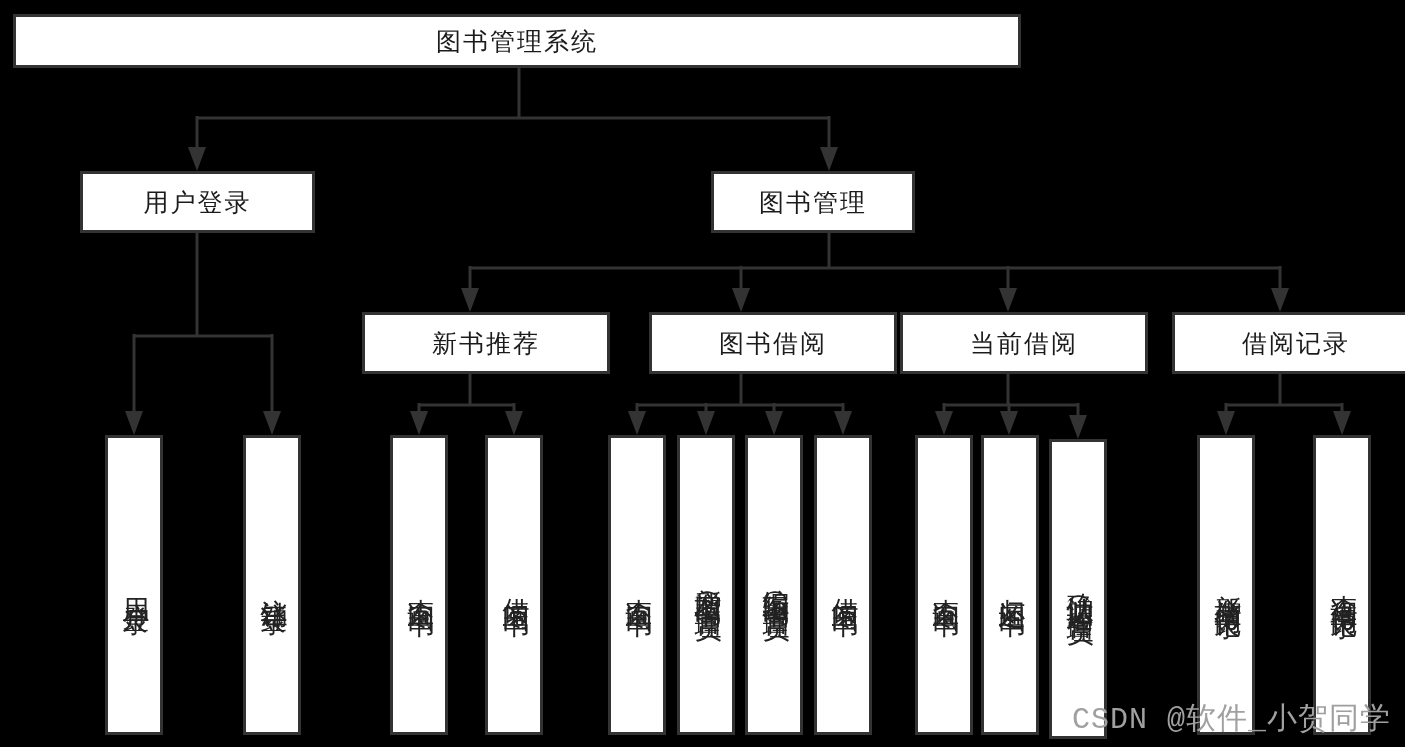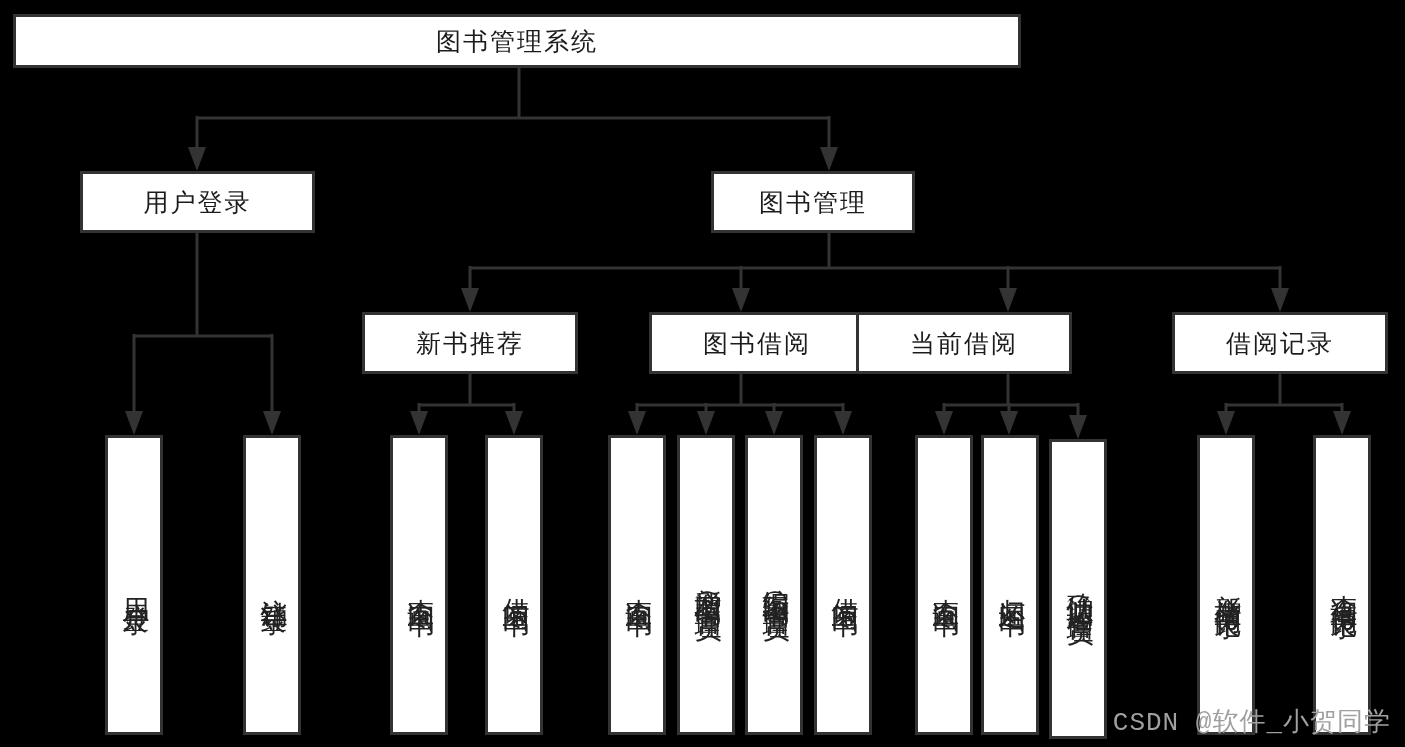--- a/index.html
+++ b/index.html
@@ -15,34 +15,34 @@
     position:absolute;
     background:#ffffff;
     border:3px solid #333333;
     box-sizing:border-box;
     display:flex;align-items:center;justify-content:center;
     color:#1b1b1b;
   }
   .hbox{font-size:25px;letter-spacing:2px;}
   .root{left:13px;top:14px;width:1008px;height:54px;}
   .lvl2{top:171px;height:62px;}
-  .lvl3{top:312px;height:62px;width:216px;}
+  .lvl3{top:312px;height:62px;width:248px;}
   .leaf{top:435px;width:58px;height:300px;}
   .leaf span{
     writing-mode:vertical-rl;
     text-orientation:mixed;
     font-size:27px;
     letter-spacing:4px;
     color:#222222;
     white-space:nowrap;
   }
   .watermark{
     position:absolute;
     right:14px;bottom:8px;
-    font-size:26px;
+    font-size:30px;
     color:#a0a0a0;
     letter-spacing:1px;
     pointer-events:none;
   }
 </style>
 </head>
 <body>
 
 <div class="canvas">
 
@@ -86,21 +86,21 @@
     </g>
   </svg>
 
   <div class="box hbox root">图书管理系统</div>
 
   <div class="box hbox lvl2" style="left:80px;width:235px;">用户登录</div>
   <div class="box hbox lvl2" style="left:711px;width:204px;">图书管理</div>
 
   <div class="box hbox lvl3" style="left:362px;">新书推荐</div>
   <div class="box hbox lvl3" style="left:649px;">图书借阅</div>
-  <div class="box hbox lvl3" style="left:856px;">当前借阅</div>
+  <div class="box hbox lvl3" style="left:900px;">当前借阅</div>
   <div class="box hbox lvl3" style="left:1172px;text-align:right;">借阅记录</div>
 
   <div class="box leaf" style="left:105px;">
     <span>用户登录</span>
   </div>
   <div class="box leaf" style="left:243px;">
     <span>注销登录</span>
   </div>
 
   <div class="box leaf" style="left:390px;">

